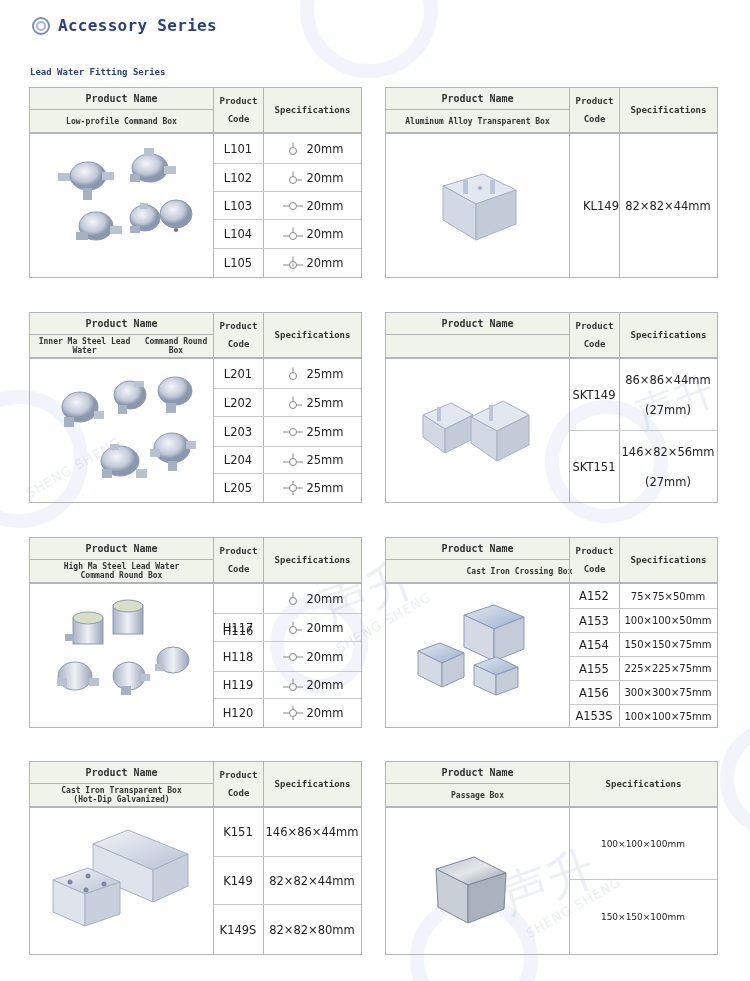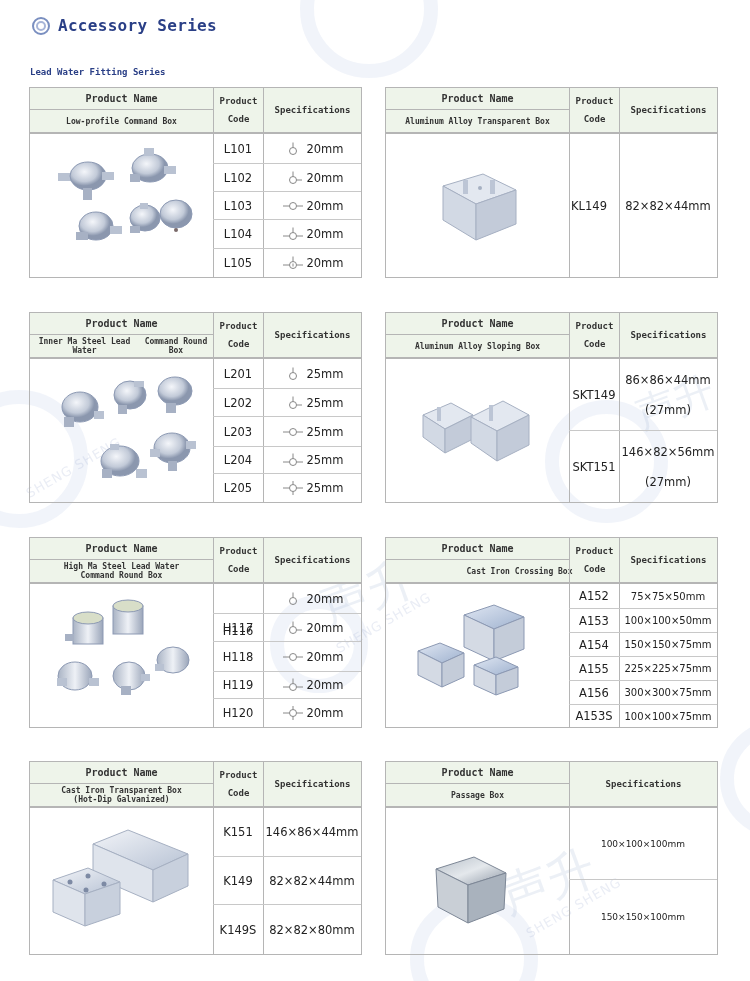--- a/index.html
+++ b/index.html
@@ -209,21 +209,21 @@
   <div class="col-line" style="left:183px;"></div>
   <div class="col-line" style="left:233px;"></div>
   <svg class="photo" style="left:52px;top:80px;" width="80" height="75" viewBox="0 0 80 75">
     <polygon points="5,18 45,6 78,22 38,36" fill="#e3e8f0" stroke="#a6b0c2"></polygon>
     <polygon points="5,18 38,36 38,72 5,52" fill="#d2d9e4" stroke="#a6b0c2"></polygon>
     <polygon points="38,36 78,22 78,56 38,72" fill="#c3cbd9" stroke="#a6b0c2"></polygon>
     <rect x="25" y="12" width="5" height="14" fill="#bcc5d5"></rect>
       <rect x="52" y="12" width="5" height="14" fill="#bcc5d5"></rect>
     <circle cx="42" cy="20" r="2" fill="#a6b0c2"></circle>
   </svg>
-  <div class="cell code" style="left:178px;top:46px;width:50px;height:143px;">KL149</div>
+  <div class="cell code" style="left:190px;top:46px;width:50px;height:143px;">KL149</div>
   <div class="cell spec" style="left:233px;top:46px;width:98px;height:143px;">82×82×44mm</div>
 </div>
 
 <div class="tbl" style="left:29px;top:312px;width:331px;height:189px;">
   <div class="hdr">
     <div class="cell hname1" style="width:183px;">Product Name</div>
     <div class="cell hname2" style="width:183px;">
       <span>Inner Ma Steel Lead Water</span>
       <span>Command Round Box</span>
     </div>
@@ -307,21 +307,20 @@
           <use href="#j4"></use>
         </svg>
         <span class="spec">25mm</span>
       </span>
     </div>
 </div>
 
 <div class="tbl" style="left:385px;top:312px;width:331px;height:189px;">
   <div class="hdr">
     <div class="cell hname1" style="width:183px;">Product Name</div>
-    <div class="cell hname2" style="width:183px;">Aluminum Alloy Sloping Box</div>
     <div class="cell hcode" style="left:183px;width:50px;">
       <span>Product</span>
       <span>Code</span>
     </div>
     <div class="cell hspec" style="left:233px;width:98px;">Specifications</div>
   </div>
   <div class="col-line" style="left:183px;"></div>
   <div class="col-line" style="left:233px;"></div>
   <svg class="photo" style="left:35px;top:82px;" width="120" height="70" viewBox="0 0 120 70">
     <polygon points="2,20 30,8 52,20 24,34" fill="#e3e8f0" stroke="#a6b0c2"></polygon>

